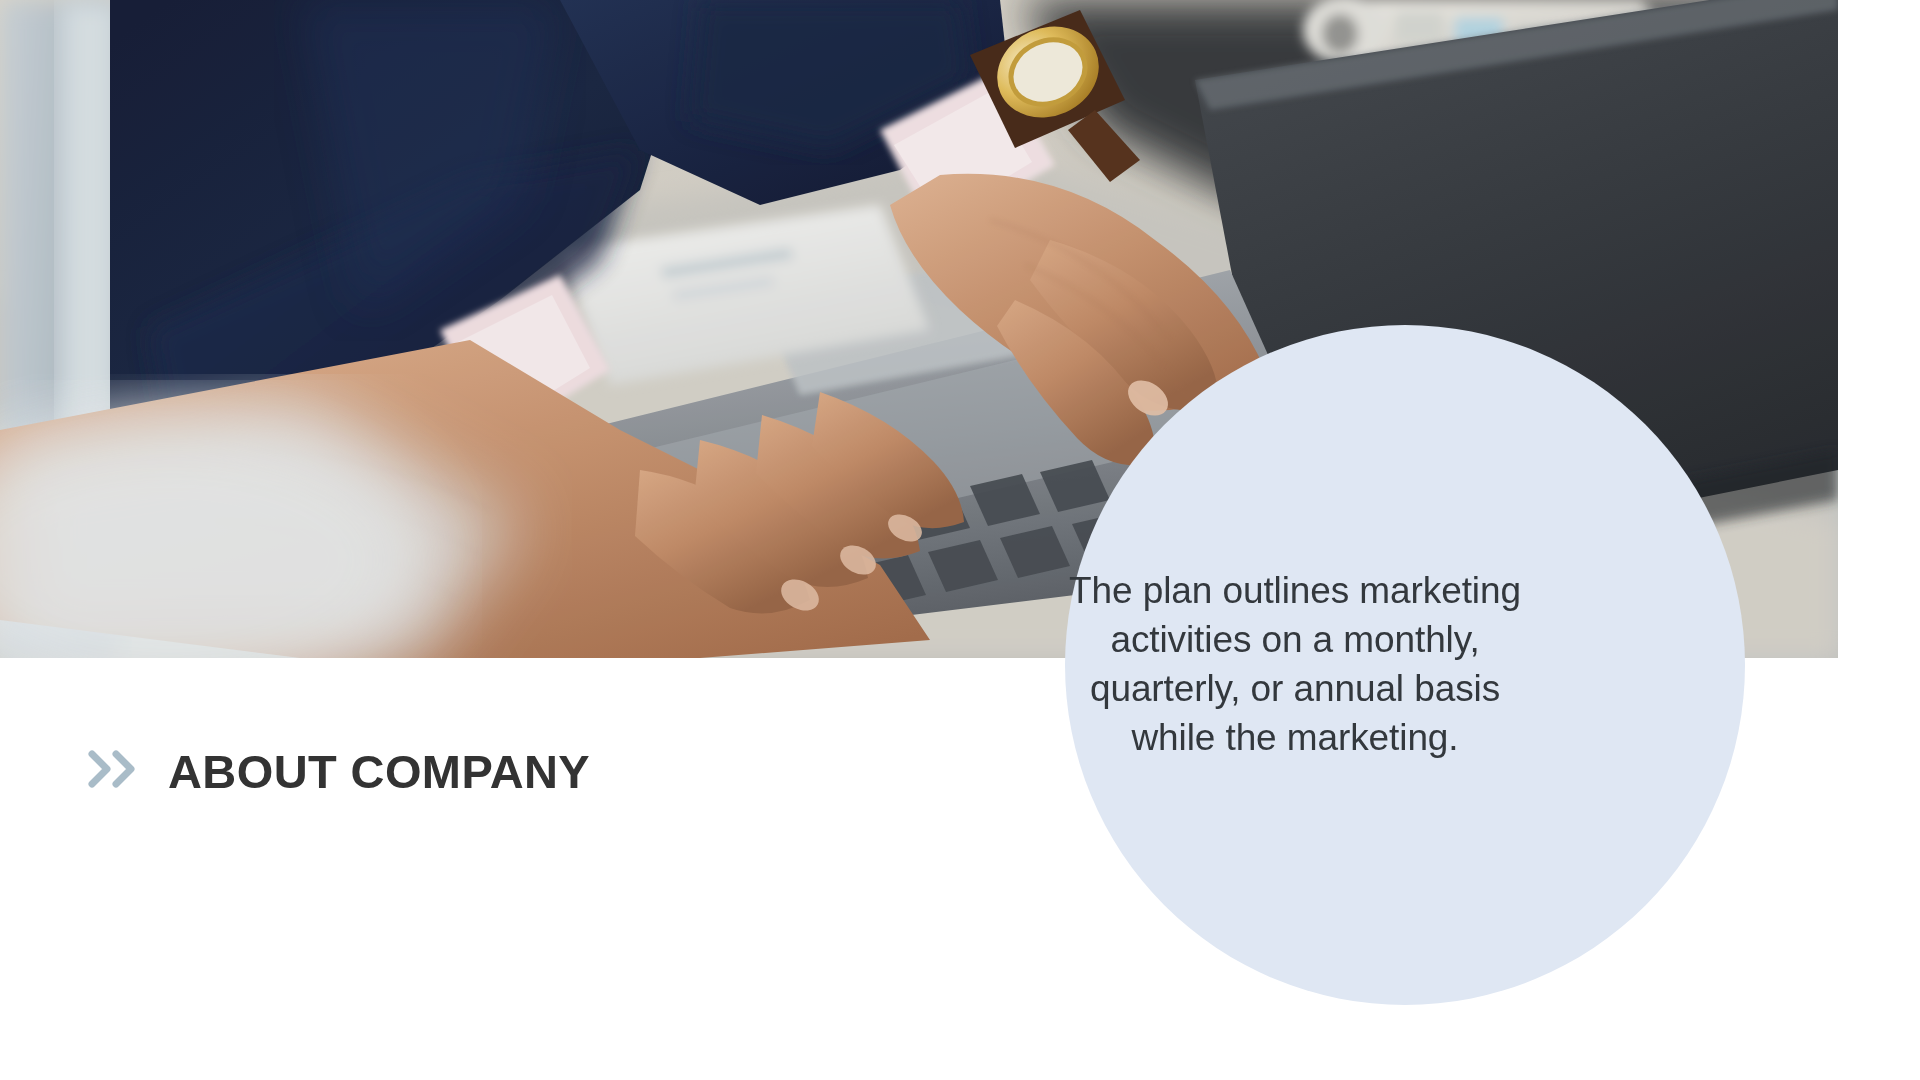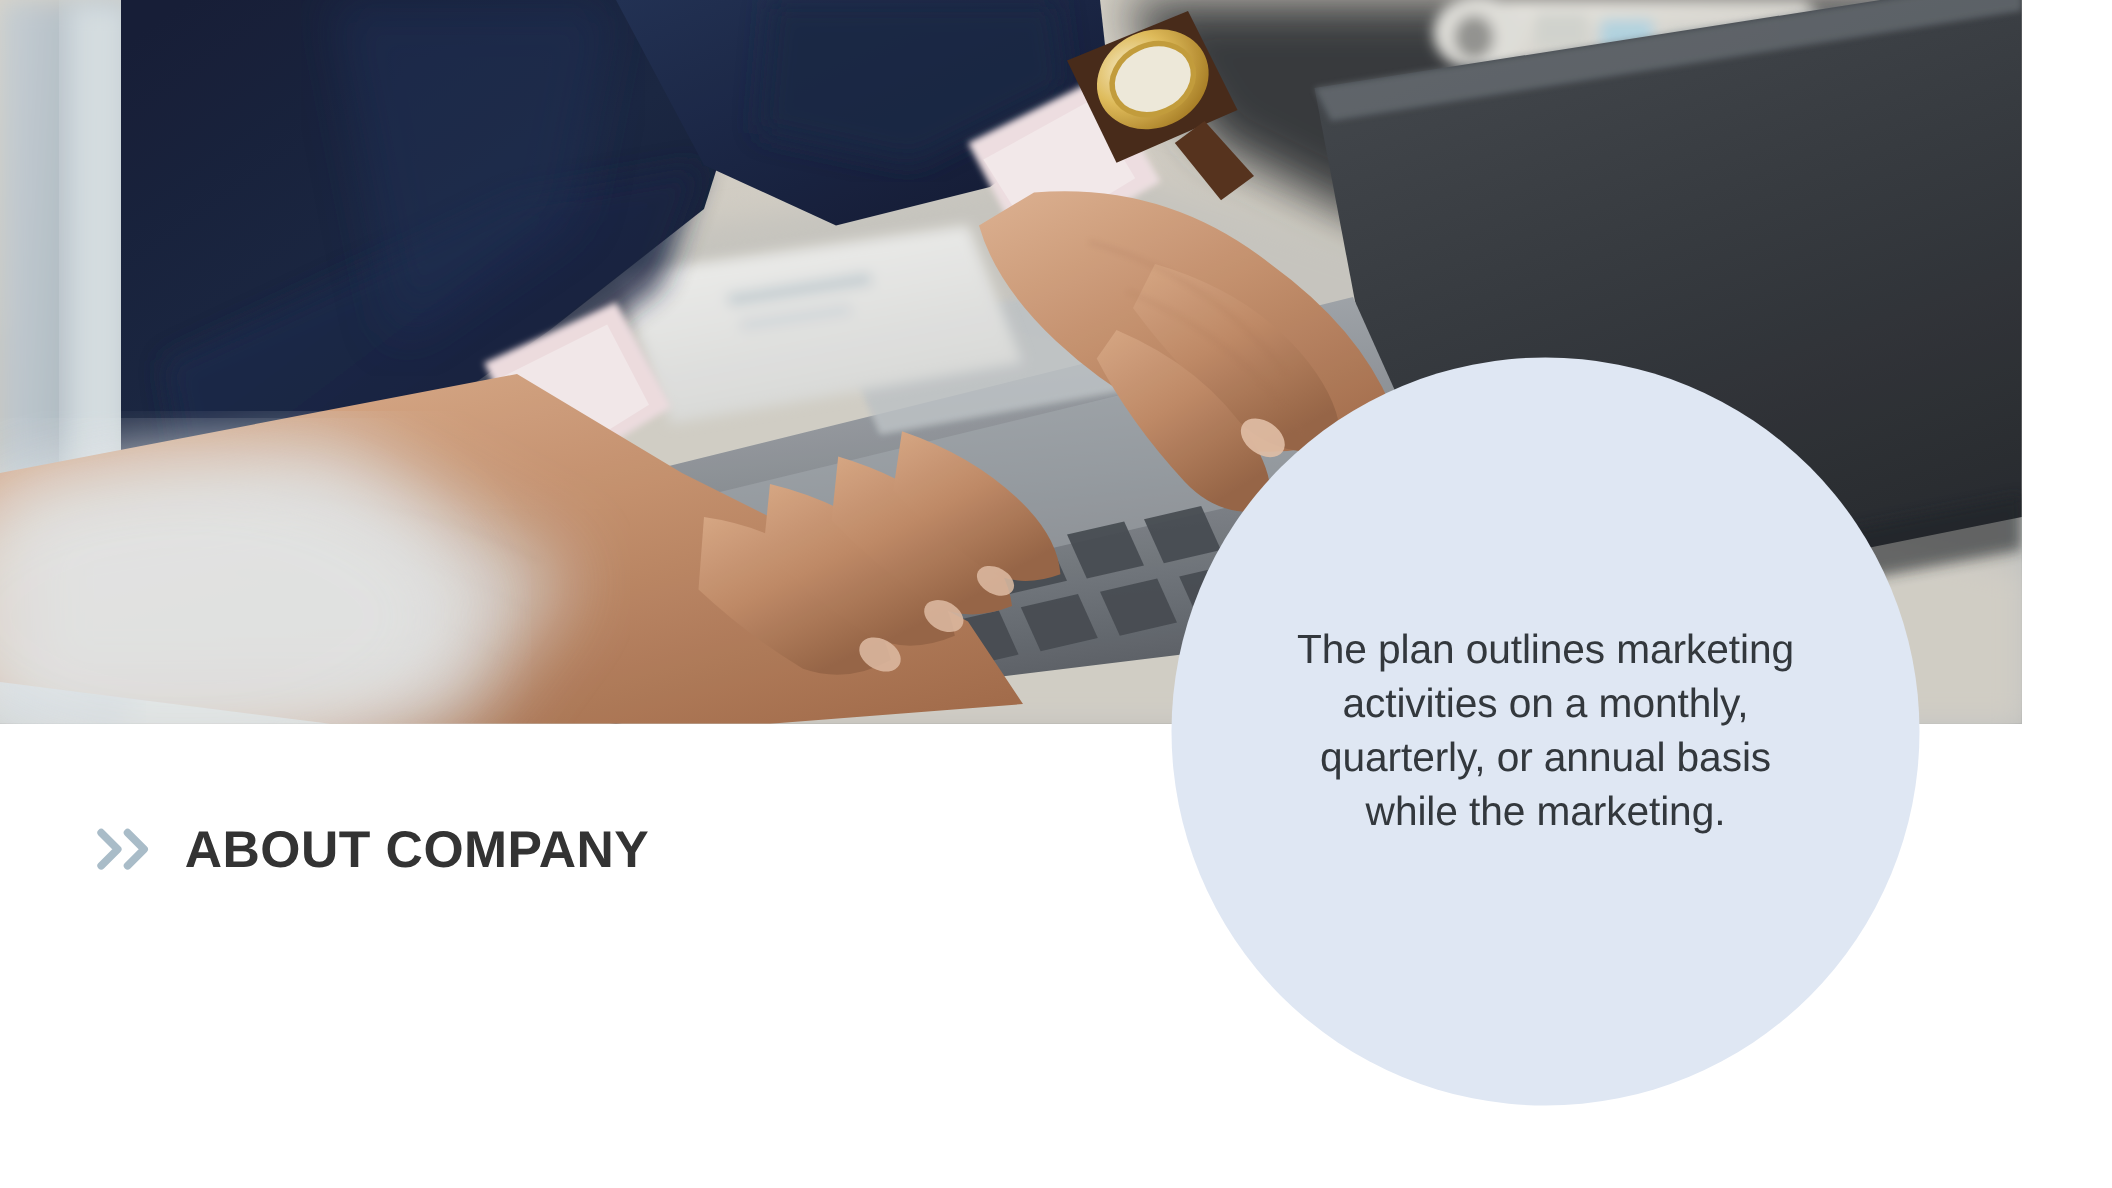--- a/index.html
+++ b/index.html
@@ -48,41 +48,39 @@
   .quote-circle {
     position: absolute;
     left: 1065px;
     top: 325px;
     width: 680px;
     height: 680px;
     border-radius: 50%;
     background: #dfe7f3;
     display: flex;
     align-items: center;
-    justify-content: center;
     z-index: 5;
   }
   .quote-circle-text {
     width: 460px;
     text-align: center;
     font-family: "Liberation Sans", sans-serif;
     font-size: 37px;
     line-height: 1.32;
     color: #33383d;
     font-weight: 400;
     letter-spacing: -0.1px;
   }
 
   
   .heading-row {
     position: absolute;
     left: 88px;
     top: 748px;
     display: flex;
-    align-items: center;
     z-index: 4;
   }
   .chevrons {
     width: 56px;
     height: 42px;
     flex: 0 0 auto;
     display: block;
   }
   .page-title {
     margin-left: 24px;

